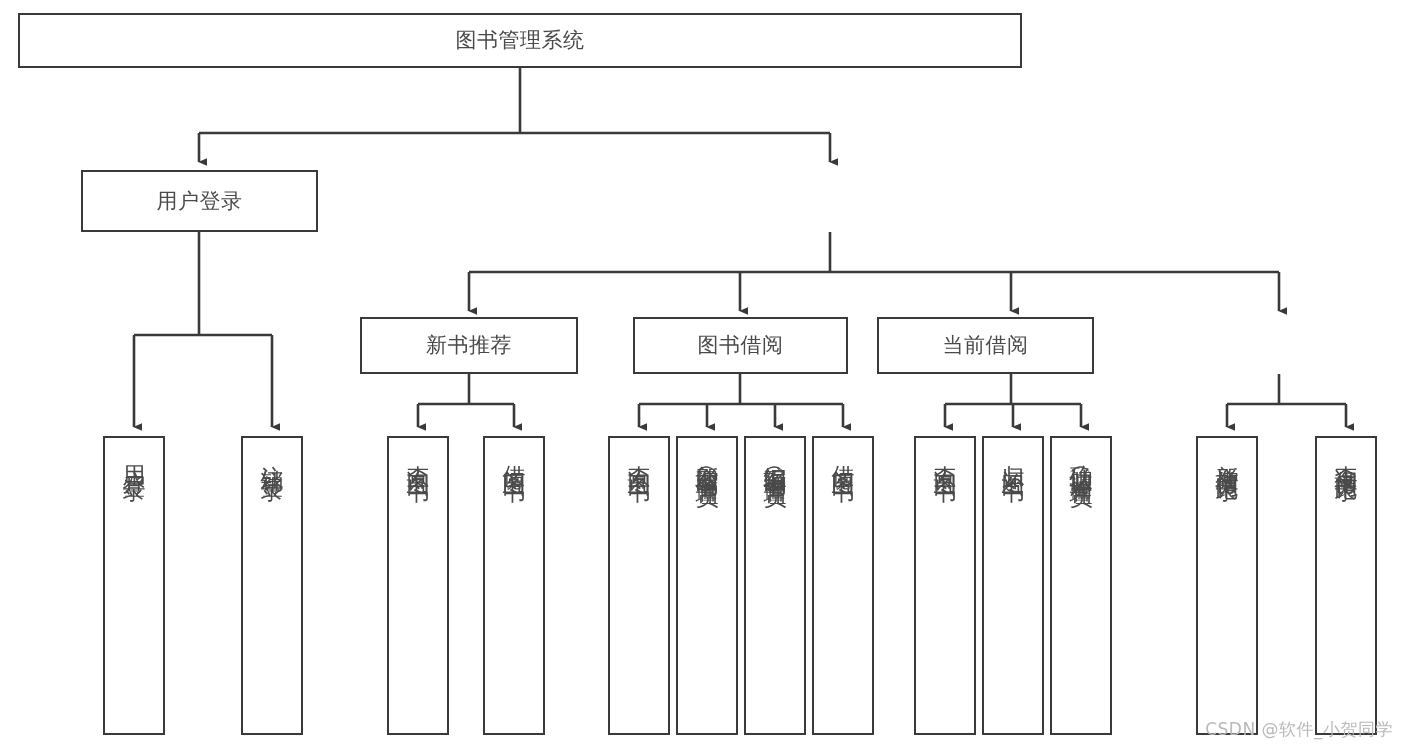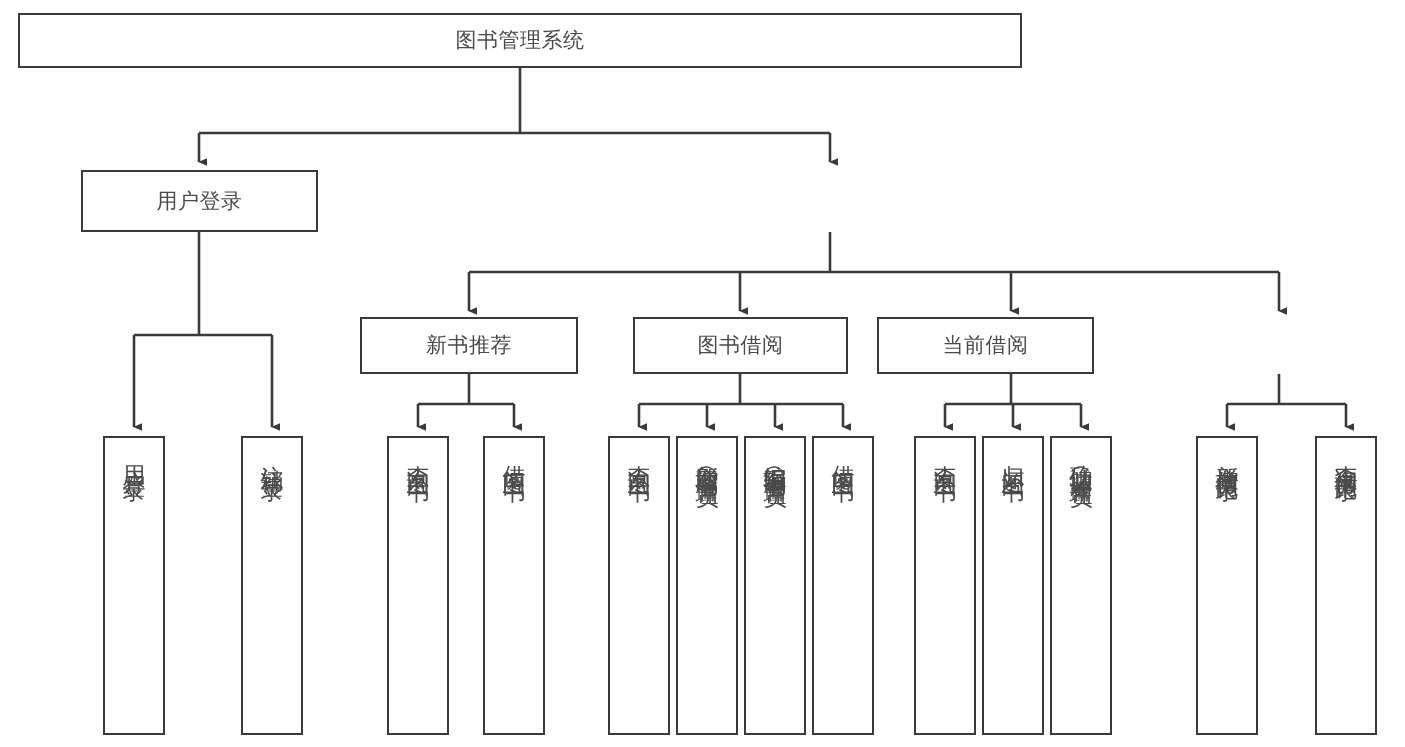--- a/index.html
+++ b/index.html
@@ -186,14 +186,15 @@
     <span class="node-label">确认归还（管理员）</span>
   </div>
 
   <div class="node vertical tall-text" style="left:1196px; top:436px; width:62px; height:299px;">
     <span class="node-label">新增借阅记录</span>
   </div>
   <div class="node vertical tall-text" style="left:1315px; top:436px; width:62px; height:299px;">
     <span class="node-label">查询借阅记录</span>
   </div>
 
+  <div id="watermark">CSDN @软件_小贺同学</div>
 
 </div>
 
 </body></html>

